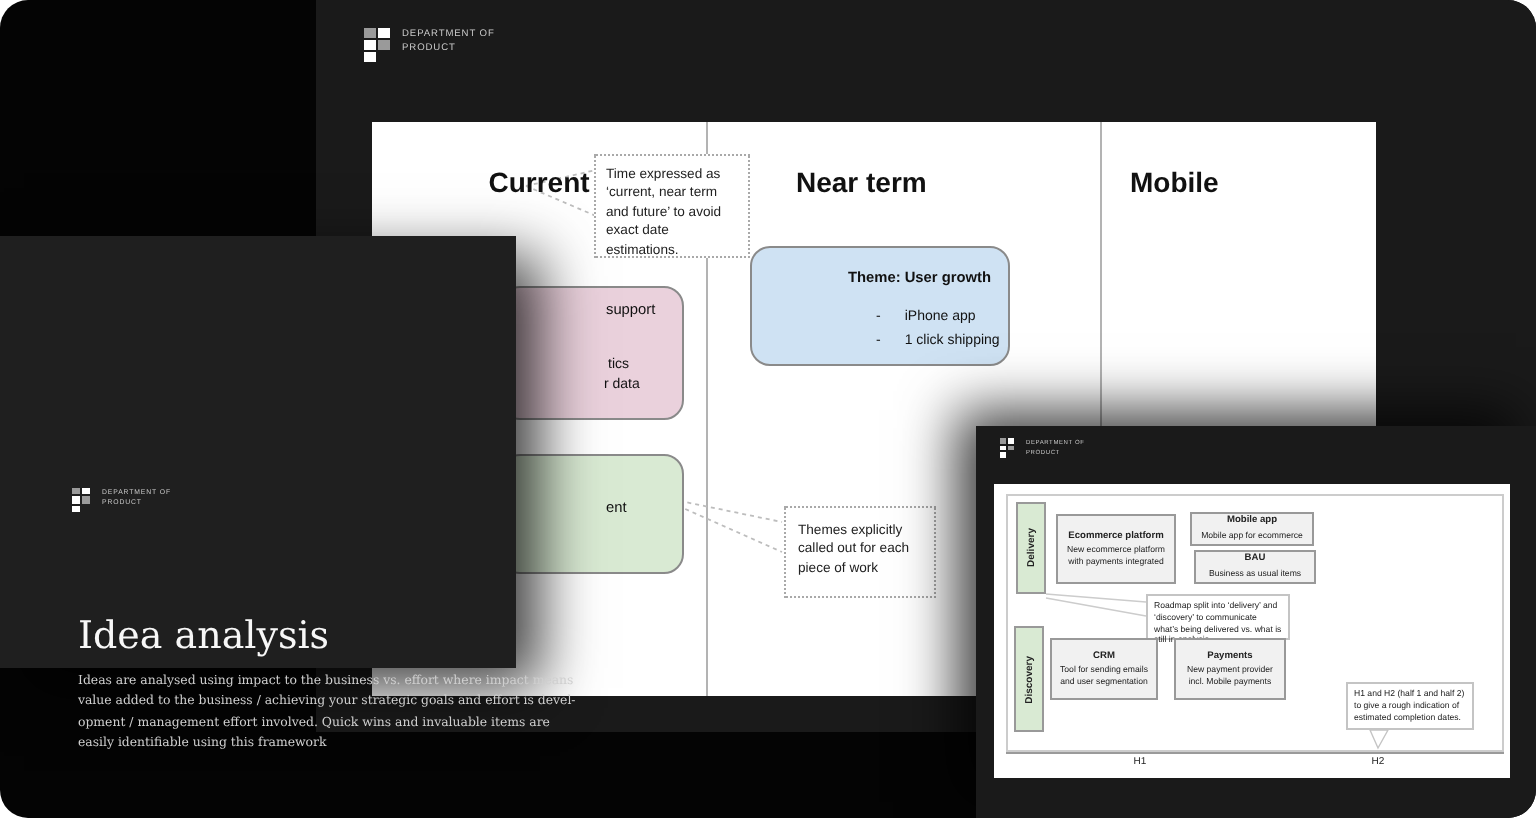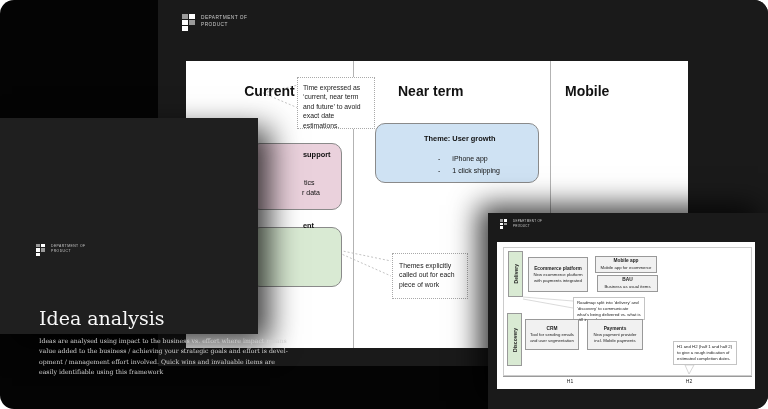--- a/index.html
+++ b/index.html
@@ -29,21 +29,21 @@
 
   .theme-box{position:absolute;border:1px solid #8a8a8a;border-radius:10px;padding:10px 12px;color:#111;}
   .theme-box .t-title{font-weight:bold;font-size:7.4px;margin-bottom:10px;white-space:nowrap;}
   .theme-box .t-item{display:flex;font-size:7px;line-height:12px;margin-left:14px;white-space:nowrap;}
   .theme-box .t-item::before{content:"-";margin-right:12px;}
   .blue-box{background:#cfe2f3;}
   .orange-box{background:#fce5cd;}
   .pink-box{background:#ead1dc;}
   .green-box{background:#d9ead3;}
   .frag{position:absolute;color:#111;white-space:nowrap;}
-  .frag.b{font-weight:bold;font-size:7.4px;}
+  .frag.b{font-weight:normal;font-size:7.4px;}
   .frag.r{font-size:7px;}
 
   
   .idea-slide{left:0;top:118px;width:258px;height:216px;background:#1f1f1f;box-shadow:12px 10px 28px rgba(0,0,0,.75);}
   .idea-slide .logo{left:36px;top:126px;}
   .idea-slide .mark{width:9px;height:12px;}
   .idea-slide .word{font-size:3.4px;}
   .idea-title{position:absolute;left:39px;top:189px;font-family:"DejaVu Serif",serif;font-size:19px;color:#f7f7f7;font-weight:400;}
   .idea-body{position:absolute;left:39px;top:218px;font-family:"DejaVu Serif",serif;font-size:6.2px;color:#cfcfcf;}
   .idea-body div{white-space:nowrap;line-height:10.4px;}
@@ -101,23 +101,23 @@
       <div class="col-title" style="left:379px;top:22px;">Mobile</div>
 
       <div class="dotted-callout" style="left:111px;top:16px;width:78px;height:52px;">Time expressed as ‘current, near term and future’ to avoid exact date estimations.</div>
 
       <div class="theme-box pink-box" style="left:64px;top:82px;width:92px;height:67px;"></div>
       <div class="frag b" style="left:117px;top:89px;">support</div>
       <div class="frag r" style="left:118px;top:118px;">tics</div>
       <div class="frag r" style="left:116px;top:128px;">r data</div>
 
       <div class="theme-box green-box" style="left:64px;top:166px;width:92px;height:60px;"></div>
-      <div class="frag b" style="left:117px;top:160px;">ent</div>
-
-      <div class="theme-box blue-box" style="left:189px;top:62px;width:164px;height:60px;padding-left:48px;">
+      <div class="frag b" style="left:117px;top:188px;">ent</div>
+
+      <div class="theme-box blue-box" style="left:189px;top:62px;width:130px;height:60px;padding-left:48px;">
         <div class="t-title">Theme: User growth</div>
         <div class="t-item">iPhone app</div>
         <div class="t-item">1 click shipping</div>
       </div>
 
 
       <div class="dotted-callout" style="left:206px;top:192px;width:76px;height:46px;padding:7px 6px;">Themes explicitly called out for each piece of work</div>
     </div>
   </div>
 

